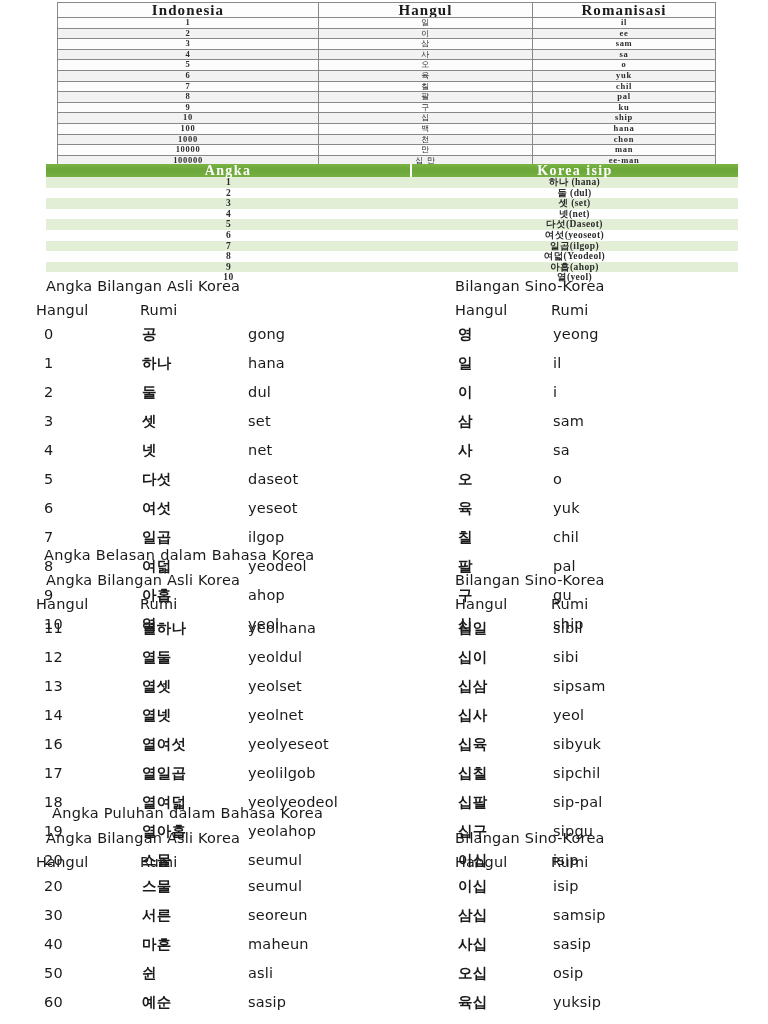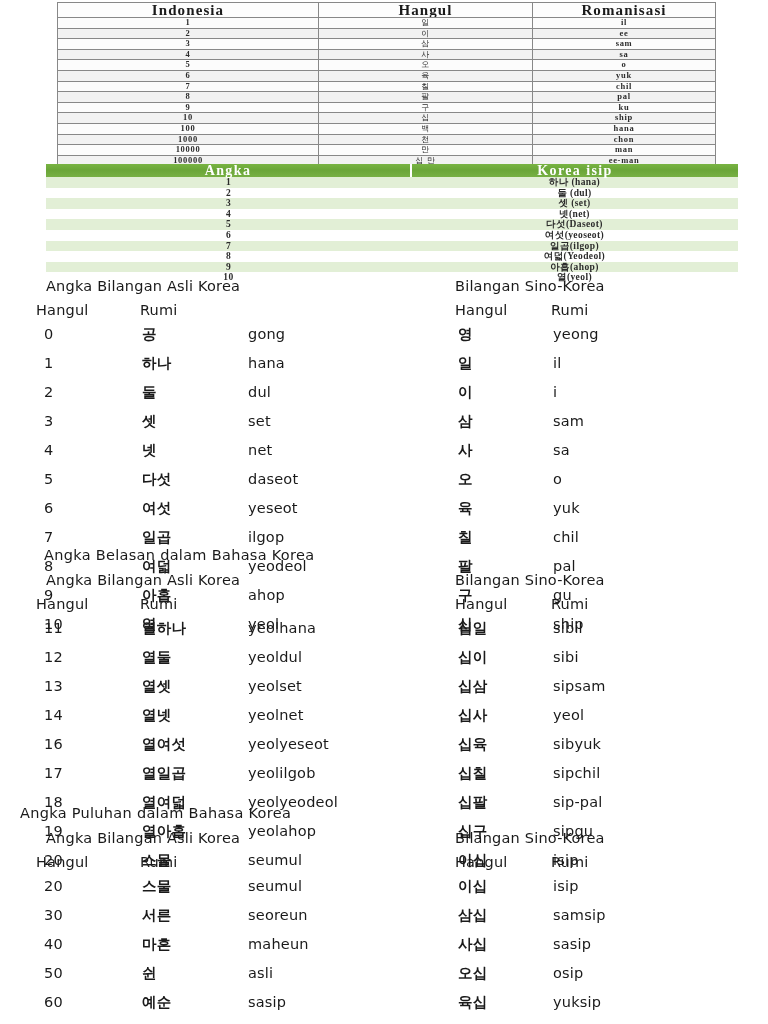--- a/index.html
+++ b/index.html
@@ -446,21 +446,21 @@
       </div>
       <div class="row">
         <span class="cell c-num">20</span>
         <span class="cell c-h1 hang">스물</span>
         <span class="cell c-r1">seumul</span>
         <span class="cell c-h2 hang">이십</span>
         <span class="cell c-r2">isip</span>
       </div>
     </div>
     <div class="sect s1" style="top: 801px;">
-      <div class="sect-title" style="padding-left:20px">Angka Puluhan dalam Bahasa Korea</div>
+      <div class="sect-title" style="padding-left:52px">Angka Puluhan dalam Bahasa Korea</div>
       <div class="col-head">
         <span class="cell t-left">Angka  Bilangan Asli Korea</span>
         <span class="cell t-right">Bilangan Sino-Korea</span>
       </div>
       <div class="col-head">
         <span class="cell hd-h1">Hangul</span>
         <span class="cell hd-r1">Rumi</span>
         <span class="cell hd-h2">Hangul</span>
         <span class="cell hd-r2">Rumi</span>
       </div>

